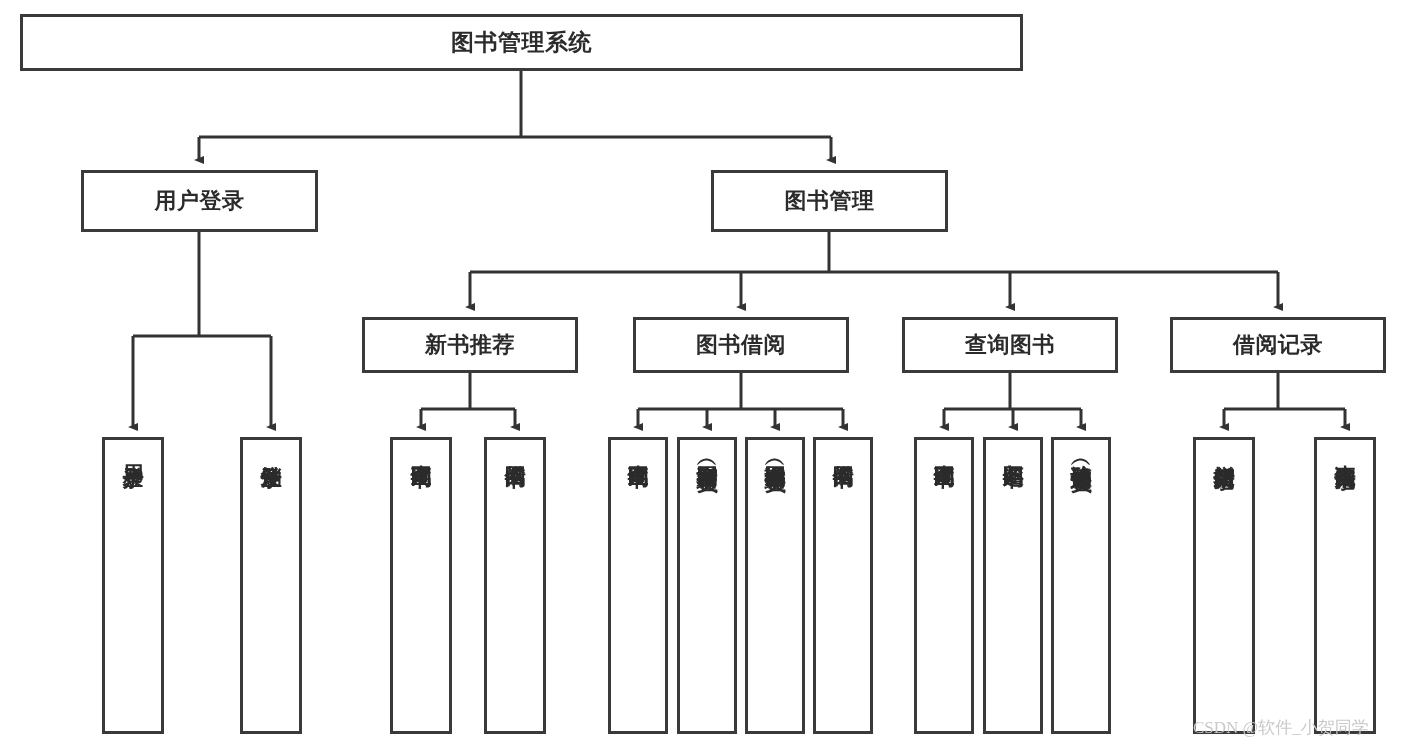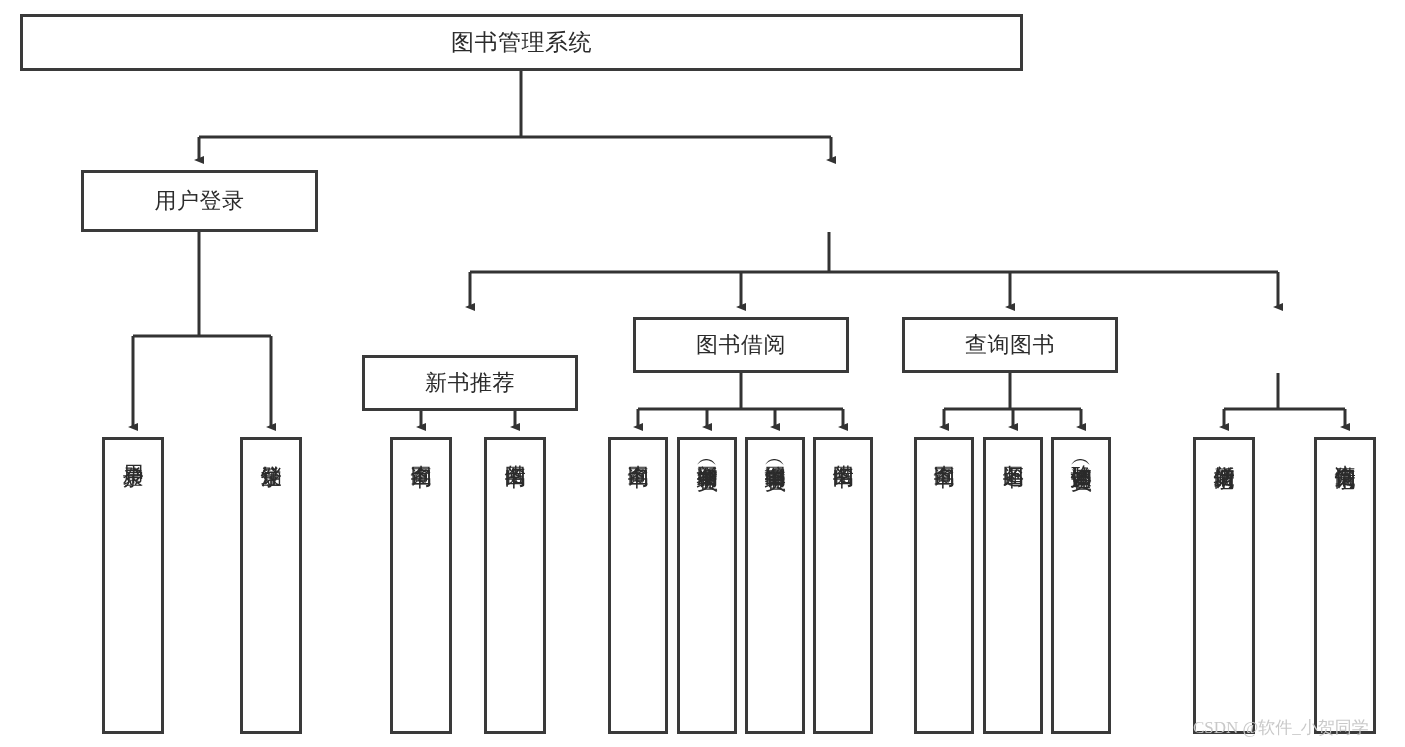--- a/index.html
+++ b/index.html
@@ -34,20 +34,21 @@
     align-items: center;
     justify-content: center;
     color: #2b2b2b;
     z-index: 2;
   }
   .node .label {
     font-size: 22px;
     line-height: 1.18;
     letter-spacing: 0.5px;
     white-space: nowrap;
+    font-weight: bold;
   }
   .node.vertical {
     align-items: flex-start;
     padding-top: 8px;
   }
   .node.vertical .label {
     writing-mode: vertical-rl;
     text-orientation: upright;
     font-size: 21px;
     line-height: 1.16;
@@ -123,33 +124,39 @@
   </svg>
 
   <div class="node root" style="left:20px; top:14px; width:1003px; height:57px;">
     <span class="label">图书管理系统</span>
   </div>
 
   <div class="node" style="left:81px; top:170px; width:237px; height:62px;">
     <span class="label">用户登录</span>
   </div>
 
-
-  <div class="node" style="left:362px; top:317px; width:216px; height:56px;margin-top:38px;">
+  <div class="node" style="left:711px; top:170px; width:237px; height:62px;">
+    <span class="label">图书管理</span>
+  </div>
+
+  <div class="node" style="left:362px; top:317px; width:216px; height:56px;">
     <span class="label">新书推荐</span>
   </div>
 
   <div class="node" style="left:633px; top:317px; width:216px; height:56px;">
     <span class="label">图书借阅</span>
   </div>
 
   <div class="node" style="left:902px; top:317px; width:216px; height:56px;">
     <span class="label">查询图书</span>
   </div>
 
+  <div class="node" style="left:1170px; top:317px; width:216px; height:56px;">
+    <span class="label">借阅记录</span>
+  </div>
 
   <div class="node vertical" style="left:102px; top:437px; width:62px; height:297px;">
     <span class="label">用户登录</span>
   </div>
 
   <div class="node vertical" style="left:240px; top:437px; width:62px; height:297px;">
     <span class="label">注销登录</span>
   </div>
 
   <div class="node vertical" style="left:390px; top:437px; width:62px; height:297px;">

